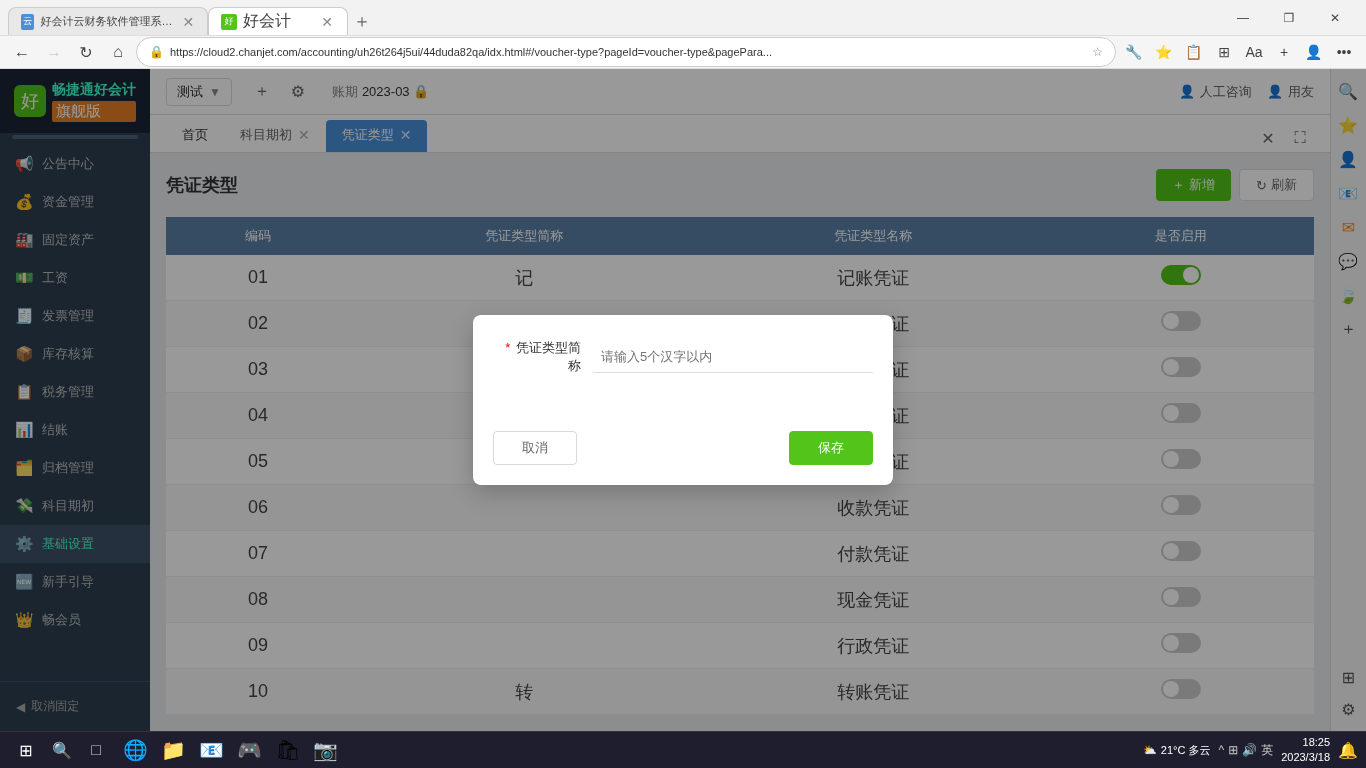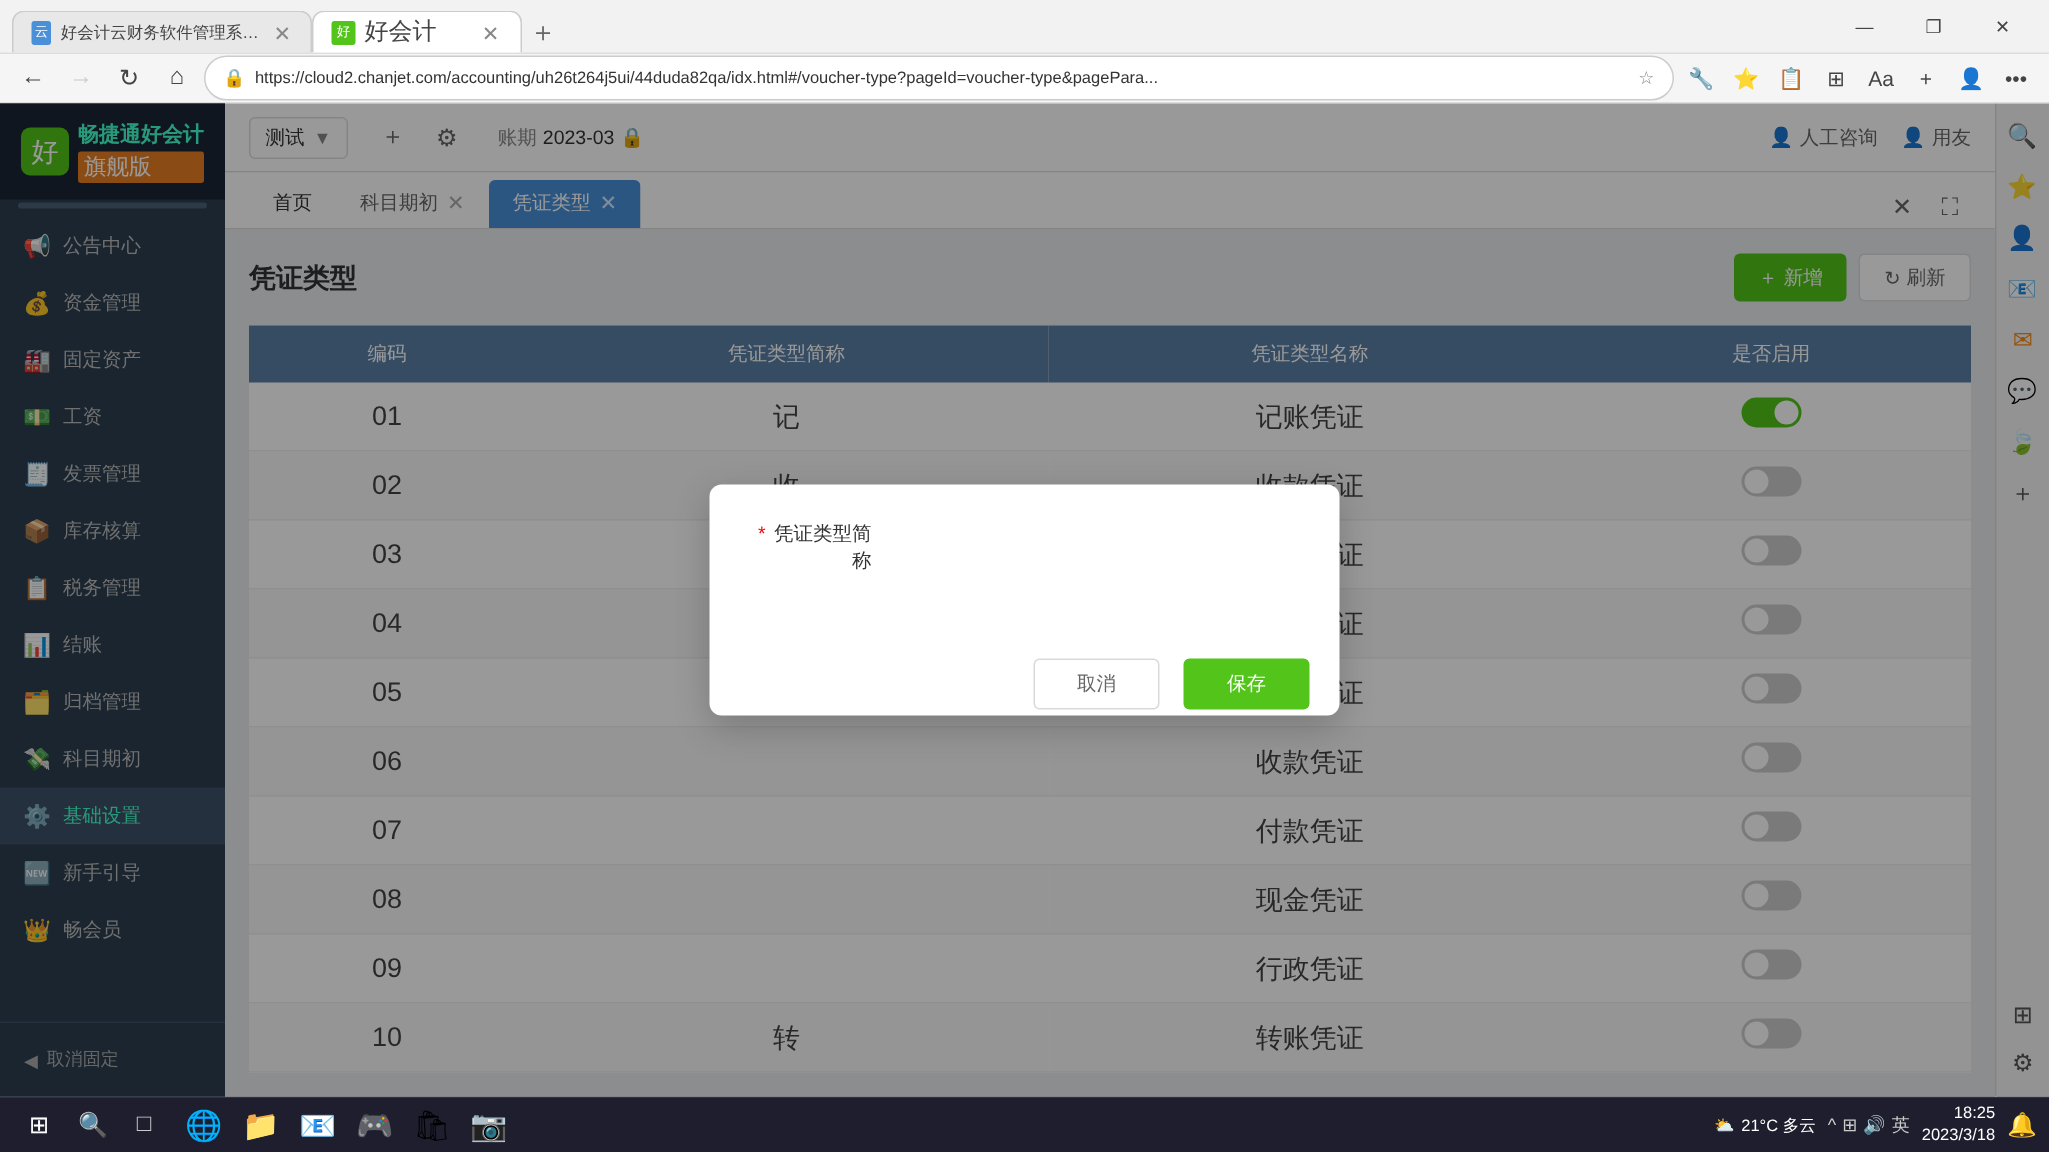--- a/index.html
+++ b/index.html
@@ -88,21 +88,21 @@
     
     .modal-overlay { position: absolute; top: 0; left: 0; right: 0; bottom: 0; background: rgba(0,0,0,0.4); display: flex; align-items: center; justify-content: center; z-index: 100; }
     .modal { background: #fff; border-radius: 8px; width: 420px; box-shadow: 0 8px 24px rgba(0,0,0,0.2); overflow: hidden; }
     .modal-header { padding: 16px 20px 12px; border-bottom: 1px solid #eee; display: flex; align-items: center; justify-content: space-between; }
     .modal-title { font-size: 15px; font-weight: bold; color: #333; }
     .modal-body { padding: 24px 20px; }
     .form-row { display: flex; align-items: center; margin-bottom: 20px; }
     .form-label { width: 100px; font-size: 13px; color: #333; text-align: right; padding-right: 12px; flex-shrink: 0; }
     .form-label .required { color: #f00; margin-right: 2px; }
     .form-input { flex: 1; height: 32px; border: none; border-bottom: 1px solid #ddd; padding: 0 8px; font-size: 13px; outline: none; color: #333; }
-    .modal-footer { padding: 12px 20px 4px; display: flex; justify-content: flex-end; gap: 16px; }
+    .modal-footer { padding: 12px 20px 20px; display: flex; justify-content: space-between; gap: 27px; }
     .btn-cancel { background: #fff; color: #666; border: 1px solid #d9d9d9; padding: 7px 28px; border-radius: 4px; cursor: pointer; font-size: 13px; }
     .btn-save { background: #52c41a; color: #fff; border: 1px solid #52c41a; padding: 7px 28px; border-radius: 4px; cursor: pointer; font-size: 13px; }
 
     
     .right-panel { position: absolute; right: 0; top: 0; bottom: 0; width: 36px; background: #f5f5f5; border-left: 1px solid #ddd; display: flex; flex-direction: column; align-items: center; padding: 8px 0; gap: 6px; z-index: 5; }
     .right-panel-btn { width: 28px; height: 28px; display: flex; align-items: center; justify-content: center; border-radius: 4px; color: #555; cursor: pointer; font-size: 16px; }
     .right-panel-btn.purple { color: #7b5ea7; }
     .right-panel-btn.blue { color: #1890ff; }
     .right-panel-btn.orange { color: #fa8c16; }
     .right-panel-btn.cyan { color: #13c2c2; }
@@ -376,20 +376,21 @@
       </div>
 
       <div class="modal-overlay">
         <div class="modal">
           <div class="modal-body">
             <div class="form-row">
               <label class="form-label">
                 <span class="required">*</span>
                 <span>凭证类型简称</span>
               </label>
+              <input class="form-input" type="text" placeholder="请输入5个汉字以内" style="">
             </div>
           </div>
           <div class="modal-footer">
             <button class="btn-cancel">取消</button>
             <button class="btn-save">保存</button>
           </div>
         </div>
       </div>
     </div>
 

